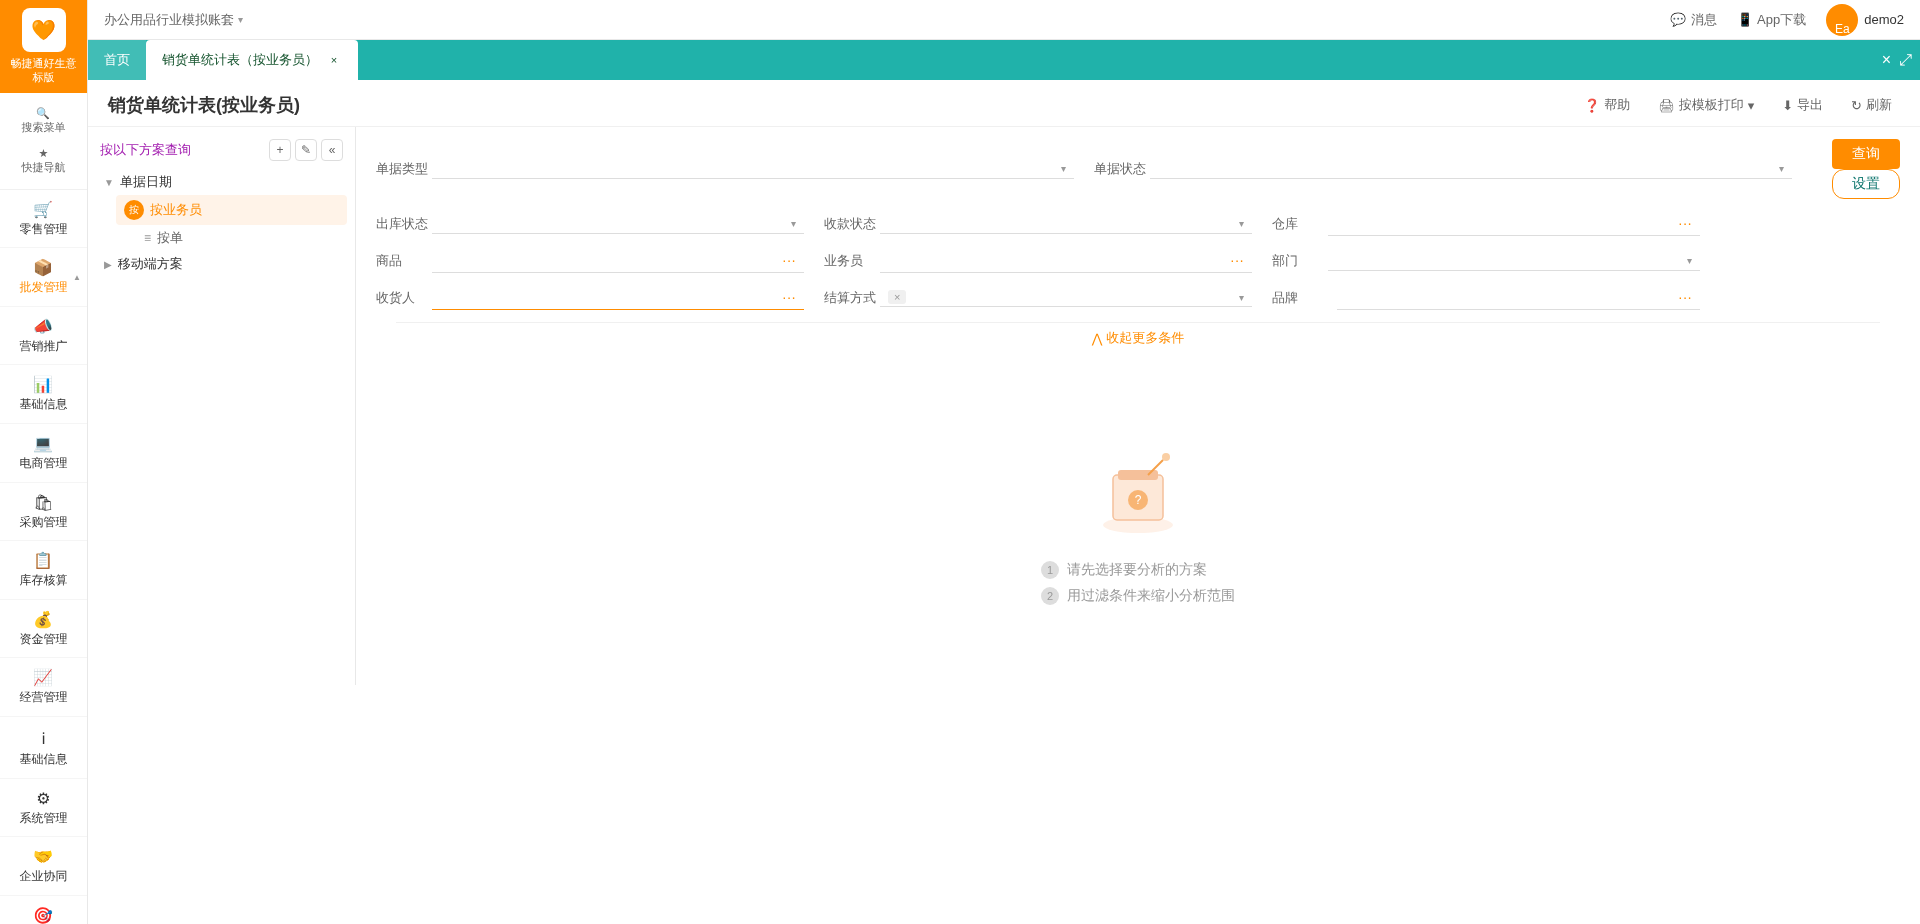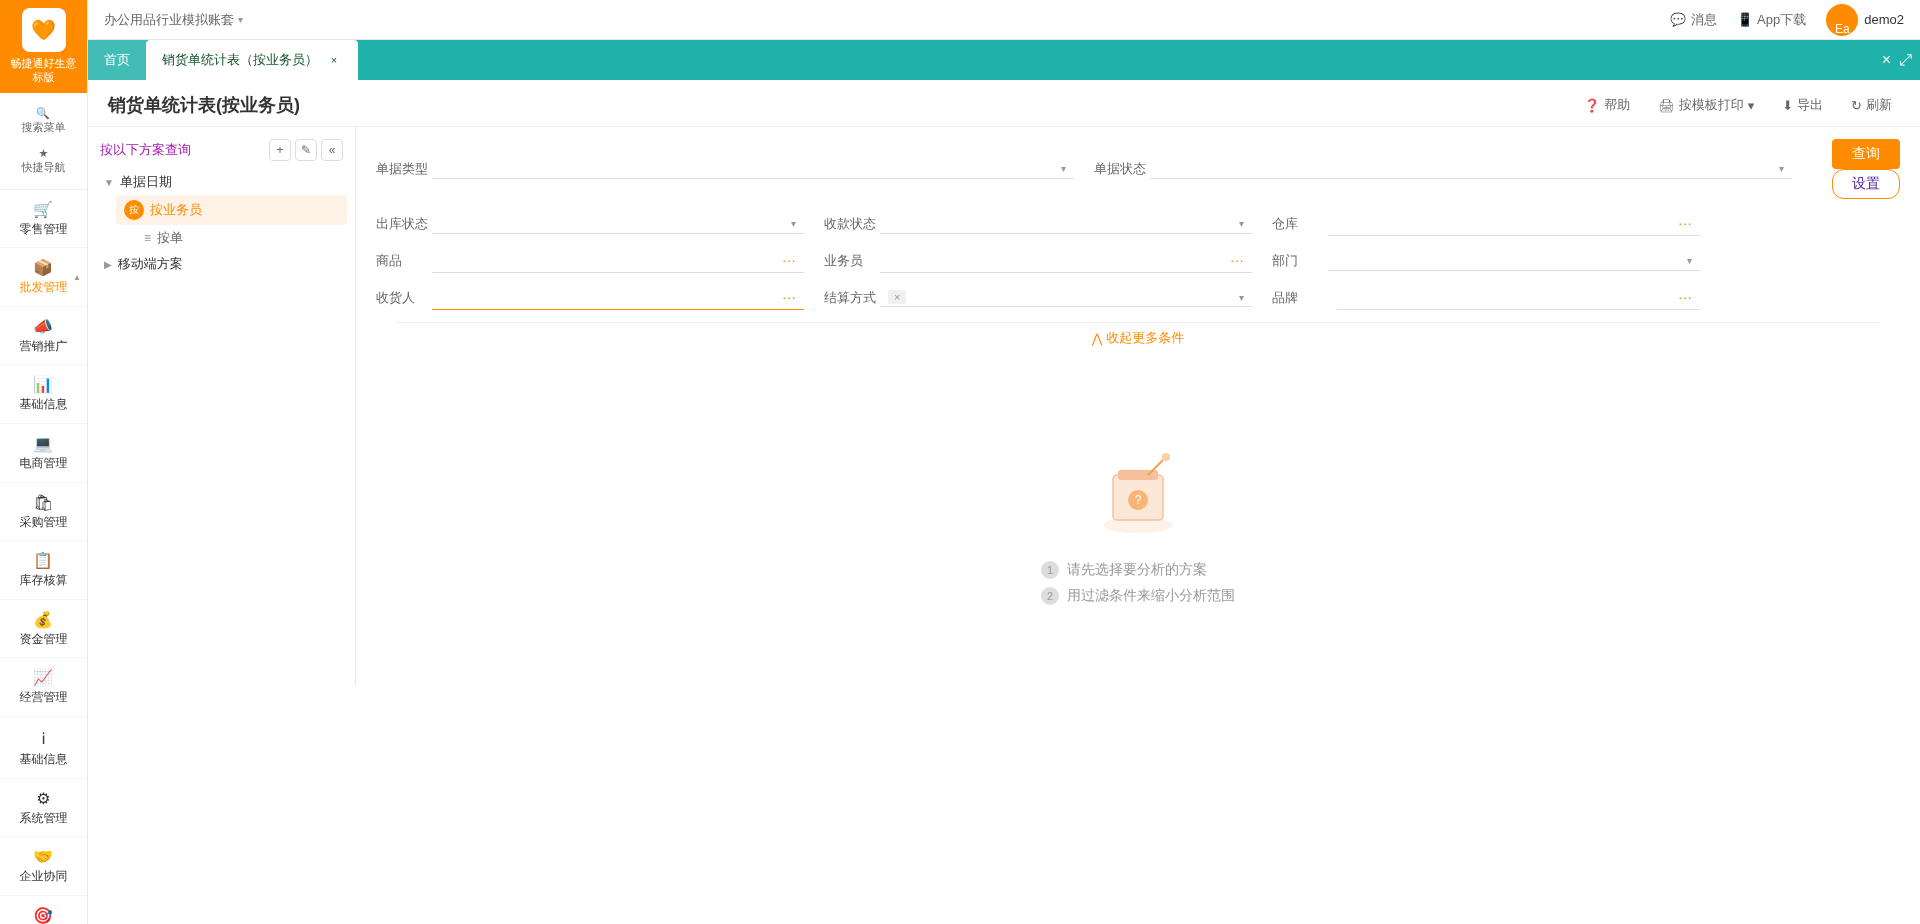--- a/index.html
+++ b/index.html
@@ -44,21 +44,21 @@
     .content { flex: 1; overflow: auto; padding: 0; background: #f5f7fa; }
 
     
     .page { background: #fff; min-height: 100%; }
     .page-header { padding: 12px 20px 8px; display: flex; align-items: center; justify-content: space-between; border-bottom: 1px solid #f0f0f0; }
     .page-title { font-size: 18px; font-weight: 600; color: #333; }
     .page-actions { display: flex; align-items: center; gap: 12px; }
     .page-action-btn { display: flex; align-items: center; gap: 4px; color: #666; cursor: pointer; font-size: 13px; padding: 4px 8px; }
     .export-btn { display: flex; align-items: center; gap: 4px; }
     .query-btn { background: #ff8c00; color: #fff; border: none; padding: 6px 20px; border-radius: 4px; cursor: pointer; font-size: 14px; }
-    .setting-btn { background: #fff; color: #4c1d95; border: 1px solid #ff8c00; padding: 5px 16px; border-radius: 12px; cursor: pointer; font-size: 14px; text-align: center; }
+    .setting-btn { background: #fff; color: #0f766e; border: 1px solid #ff8c00; padding: 5px 16px; border-radius: 12px; cursor: pointer; font-size: 14px; text-align: center; }
 
     
     .filter-area { display: flex; gap: 0; padding: 0; }
     .filter-left { width: 268px; background: #fff; border-right: 1px solid #e8e8e8; flex-shrink: 0; padding: 8px 0; }
     .filter-left-header { display: flex; align-items: center; padding: 4px 12px 8px; gap: 6px; }
     .filter-left-header .label { color: #a21caf; font-size: 13px; }
     .filter-left-header .icons { display: flex; gap: 4px; margin-left: auto; }
     .filter-icon-btn { width: 22px; height: 22px; border: 1px solid #ddd; border-radius: 4px; display: flex; align-items: center; justify-content: center; cursor: pointer; color: #666; font-size: 12px; }
     .filter-tree { padding: 0 8px; }
     .tree-item { display: flex; align-items: center; gap: 6px; padding: 4px 8px; cursor: pointer; font-size: 13px; color: #333; }

